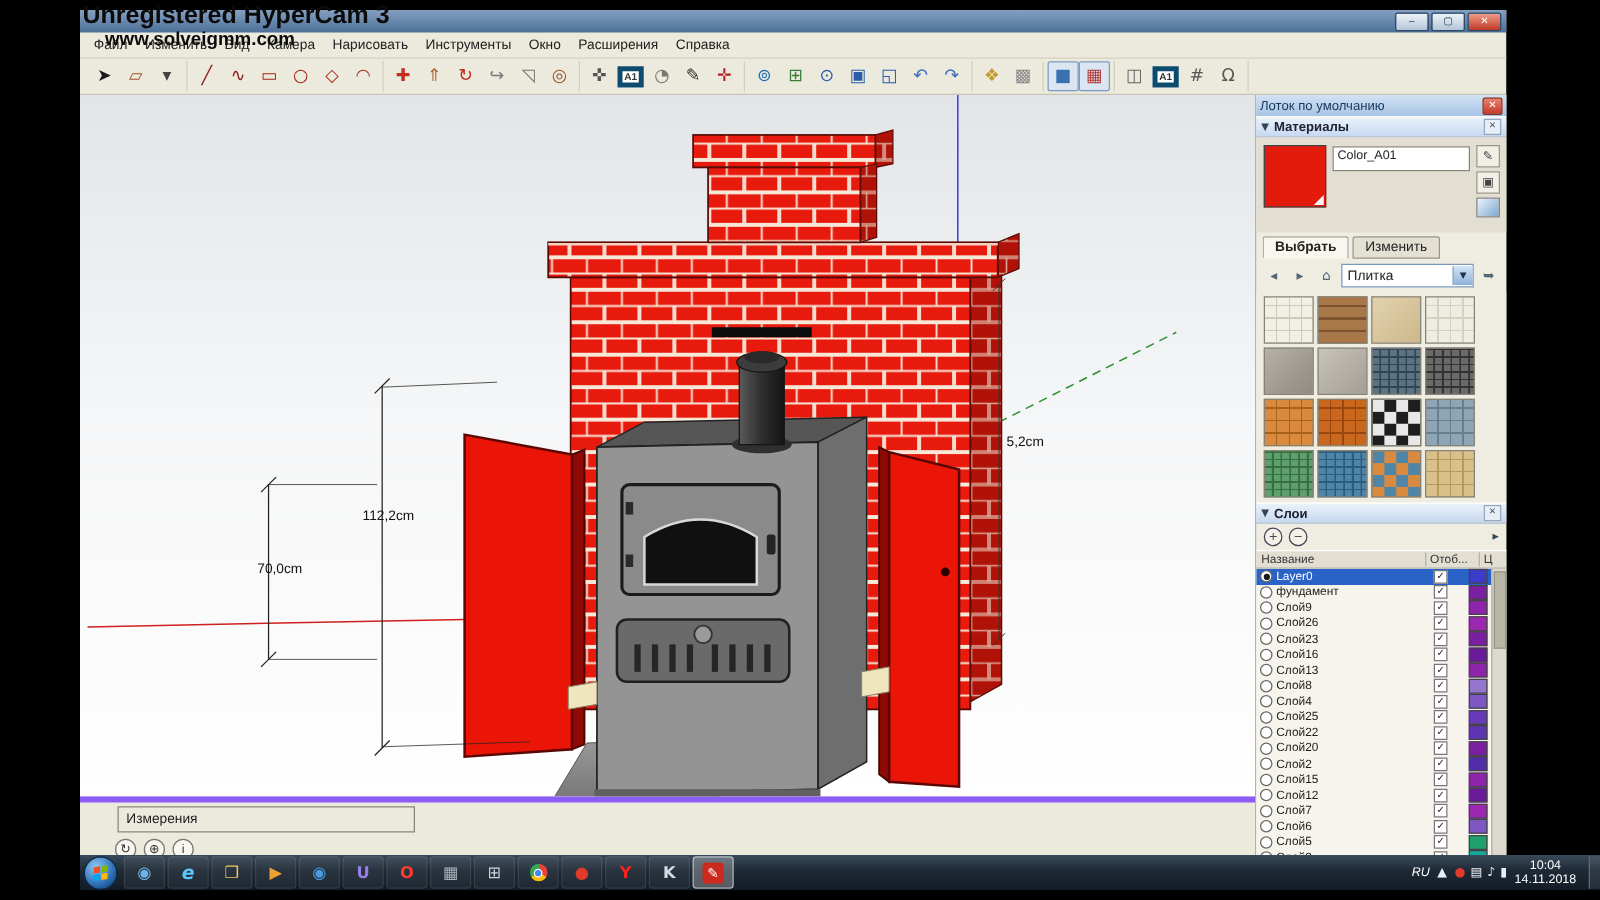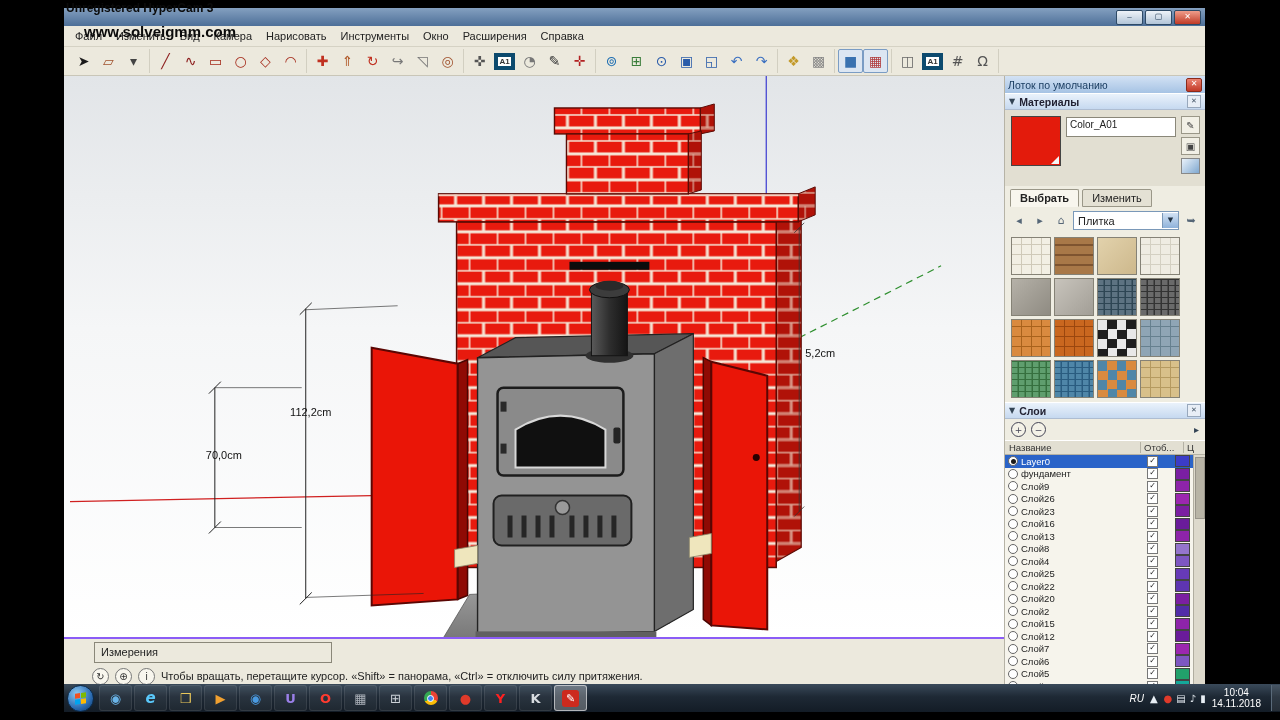--- a/index.html
+++ b/index.html
@@ -22,21 +22,21 @@
   .tbtn{width:23px;height:22px;display:flex;align-items:center;justify-content:center;font-size:14px;
         border:1px solid transparent;border-radius:2px;cursor:default;}
   .tbtn.pressed{background:#dche2f2;background:#dce6f2;border:1px solid #7a9cc4;}
   .tbtn .txt{font-size:8px;font-weight:bold;border:4px solid #0c4a6e;padding:0 1px;background:#fff;color:#333;}
 
   .content{flex:1;display:flex;min-height:0;}
   .vpcol{flex:1;display:flex;flex-direction:column;min-width:0;}
   #viewport{flex:1;position:relative;background:linear-gradient(180deg,#e2e5e8 0%,#f5f6f7 45%,#ffffff 100%);}
   #viewport svg{display:block;width:100%;height:100%;}
 
-  .measurebar{height:26px;border-top:2px solid #8b5cf6;display:flex;align-items:center;padding-left:30px;flex:none;background:#ece9dd;}
+  .measurebar{height:26px;border-top:5px solid #8b5cf6;display:flex;align-items:center;padding-left:30px;flex:none;background:#ece9dd;}
   .measurebox{width:230px;height:19px;border:1px solid #8a8779;display:flex;align-items:center;padding-left:6px;background:#ece9dd;}
   .statusbar{height:22px;display:flex;align-items:center;gap:6px;padding-left:28px;color:#222;flex:none;background:#ece9dd;}
   .sicon{width:15px;height:15px;border:1px solid #777;border-radius:50%;display:flex;align-items:center;
          justify-content:center;font-size:10px;background:#f8f6ee;color:#333;flex:none;}
 
   
   .tray{width:200px;background:#efede2;border-left:1px solid #b6b3a6;display:flex;flex-direction:column;flex:none;}
   .tray-titlebar{height:17px;background:linear-gradient(#d3e2f4,#a6c3e4);display:flex;align-items:center;
                  justify-content:space-between;padding:0 3px;font-size:10.5px;color:#173a5e;flex:none;gap:16px;}
   .tray-close{width:14px;height:12px;background:linear-gradient(#ea8170,#c23a28);border:1px solid #8a2a1a;
@@ -87,21 +87,21 @@
   .radio.on::after{content:"";position:absolute;inset:1.5px;background:#1a1a1a;border-radius:50%;}
   .lname{flex:1;white-space:nowrap;overflow:hidden;}
   .lcheck{width:9px;height:9px;border:1px solid #777;background:#fff;font-size:8px;line-height:8px;text-align:center;
           color:#222;flex:none;margin-right:14px;}
   .lcolor{width:13px;height:10px;border:1px solid #444;flex:none;}
   .lscroll{width:11px;background:#ddd9cc;border-left:1px solid #b0ada0;position:relative;flex:none;}
   .lthumb{position:absolute;left:1px;top:2px;width:8px;height:60px;background:#b8b4a6;border:1px solid #98948a;}
 
   
   .wm{position:absolute;color:#0b0b0b;font-weight:bold;z-index:50;white-space:nowrap;}
-  #wm1{left:66px;top:1px;font-size:12px;}
+  #wm1{left:66px;top:1px;font-size:20px;}
   #wm2{left:84px;top:23px;font-size:15px;}
   #wm3{left:91px;top:43px;font-size:19px;}
 
   
   #taskbar{left:64px;top:684px;width:1216px;height:28px;background:linear-gradient(#3a4a5a,#1e2935 45%,#131c26);
            display:flex;align-items:center;padding-left:3px;z-index:40;}
   .orb{width:25px;height:25px;border-radius:50%;flex:none;margin-right:4px;
        background:radial-gradient(circle at 35% 30%,#8cc8f2,#2a6ab0 62%,#0e3460);border:1px solid #0a2a4a;
        display:flex;align-items:center;justify-content:center;}
   .flag{width:11px;height:11px;display:grid;grid-template-columns:1fr 1fr;grid-template-rows:1fr 1fr;gap:1px;
@@ -393,21 +393,20 @@
         <div class="measurebar">
           <div class="measurebox">
             <span>Измерения</span>
           </div>
         </div>
 
         <div class="statusbar">
           <span class="sicon g">↻</span>
           <span class="sicon g">⊕</span>
           <span class="sicon">i</span>
-          <span>Чтобы вращать, перетащите курсор. «Shift» = панорама, «Ctrl» = отключить силу притяжения.</span>
         </div>
       </div>
 
       <div class="tray">
         <div class="tray-titlebar">
           <span>Лоток по умолчанию</span>
           <span class="tray-close">✕</span>
         </div>
 
         <div class="sec-header">

